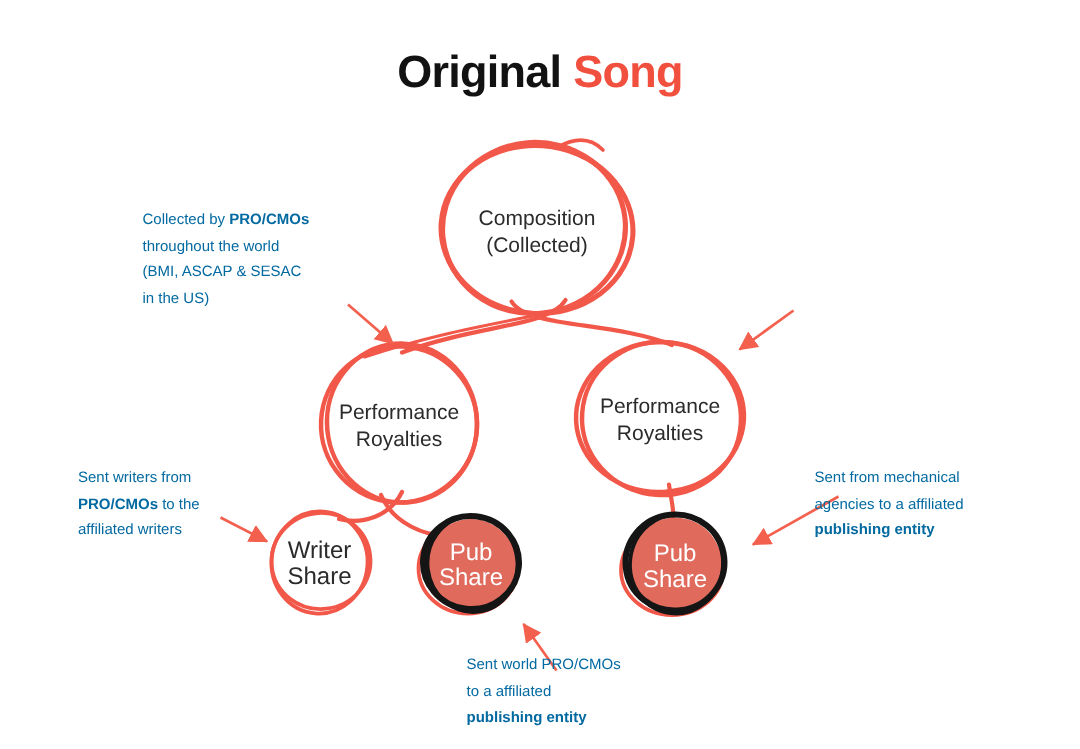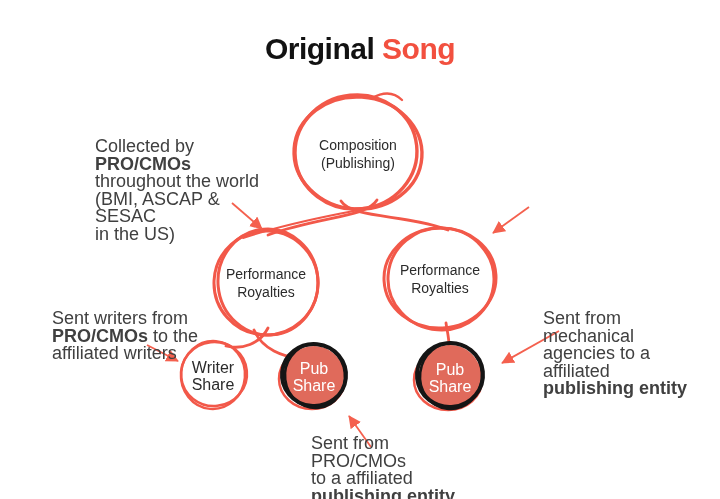--- a/index.html
+++ b/index.html
@@ -4,21 +4,21 @@
 <style>
   * { margin:0; padding:0; box-sizing:border-box; }
   html,body { width:720px; height:499px; background:#ffffff; overflow:hidden;
               font-family:"Liberation Sans", sans-serif; }
   #stage { position:relative; width:720px; height:499px; background:#fff;margin-top:16px; }
   #sketch { position:absolute; left:0; top:0; z-index:1; }
   .txt { position:absolute; z-index:2; }
   .title { top:16px; left:0; width:720px; text-align:center;
            font-size:30px; font-weight:700; letter-spacing:-0.5px; color:#121212; }
   .title .accent { }
-  .ann { font-size:18px; line-height:17.5px; color:#404040;
+  .ann { font-size:10px; line-height:17.5px; color:#0369a1;
          white-space:pre-line; }
   .ann .b { font-weight:700; }
   .node-label { text-align:center; white-space:pre-line; color:#2b2b2b;
                 font-size:14px; line-height:18px; }
   .node-label.small { font-size:16px; line-height:17px; }
   .node-label.inverse { color:#ffffff;text-align:center; }
 </style>
 </head>
 <body>
 
@@ -78,21 +78,21 @@
       <path d="M 529 191 L 493 217" marker-end="url(#ah)"></path>
       <path d="M 147 329 L 178 345" marker-end="url(#ah)"></path>
       <path d="M 559 315 L 502 347" marker-end="url(#ah)"></path>
       <path d="M 371 431 L 349 400" marker-end="url(#ah)"></path>
     </g>
   </svg>
 
   <div class="txt title"><span>Original</span> <span class="accent" style="color:#f2503f">Song</span></div>
 
   <div class="txt node-label" style="left:298px;top:120px;width:120px">Composition
-(Publishing)</div>
+(Collected)</div>
   <div class="txt node-label" style="left:206px;top:249px;width:120px">Performance
 Royalties</div>
   <div class="txt node-label" style="left:380px;top:245px;width:120px">Performance
 Royalties</div>
   <div class="txt node-label small" style="left:183px;top:343px;width:60px">Writer
 Share</div>
   <div class="txt node-label small inverse" style="left:284px;top:344px;width:60px">Pub
 Share</div>
   <div class="txt node-label small inverse" style="left:420px;top:345px;width:60px">Pub
 Share</div>
@@ -104,17 +104,17 @@
 
 
   <div class="txt ann" style="left:52px;top:294px;width:150px"><span>Sent writers from
 </span><span class="b">PRO/CMOs</span><span> to the
 affiliated writers</span></div>
 
   <div class="txt ann" style="left:543px;top:294px;width:160px"><span>Sent from mechanical
 agencies to a affiliated
 </span><span class="b">publishing entity</span></div>
 
-  <div class="txt ann" style="left:311px;top:419px;width:160px"><span>Sent from PRO/CMOs
+  <div class="txt ann" style="left:311px;top:419px;width:160px"><span>Sent world PRO/CMOs
 to a affiliated
 </span><span class="b">publishing entity</span></div>
 
 </div>
 
 </body></html>

